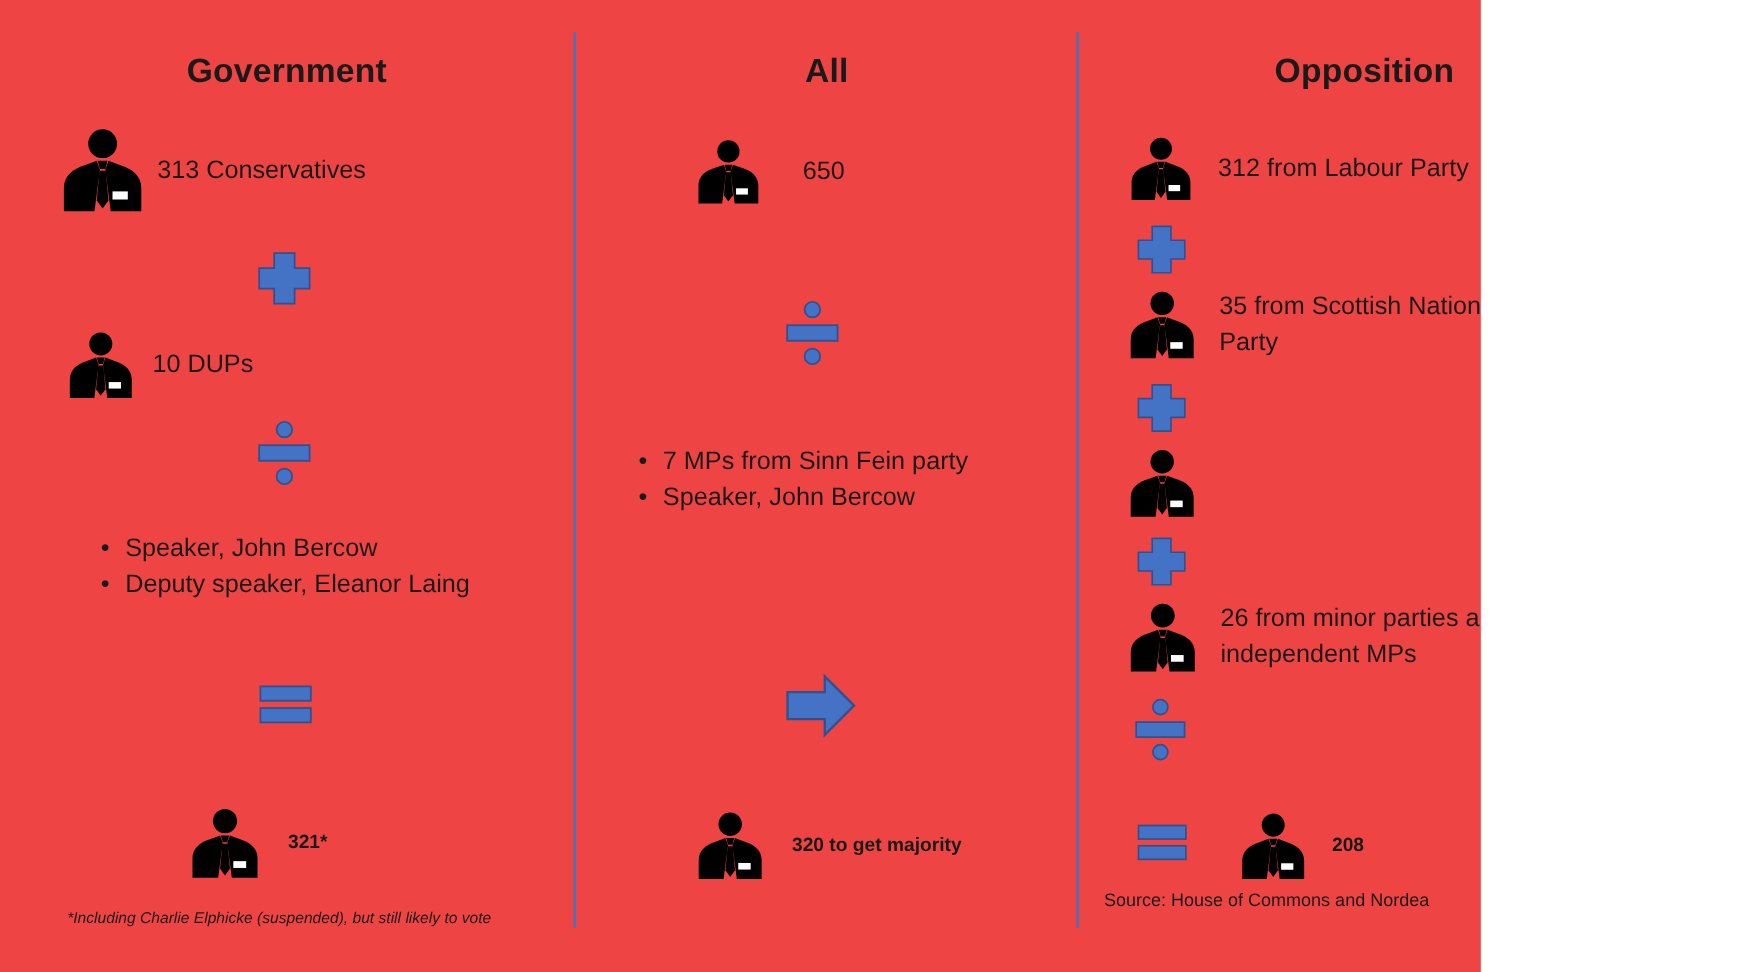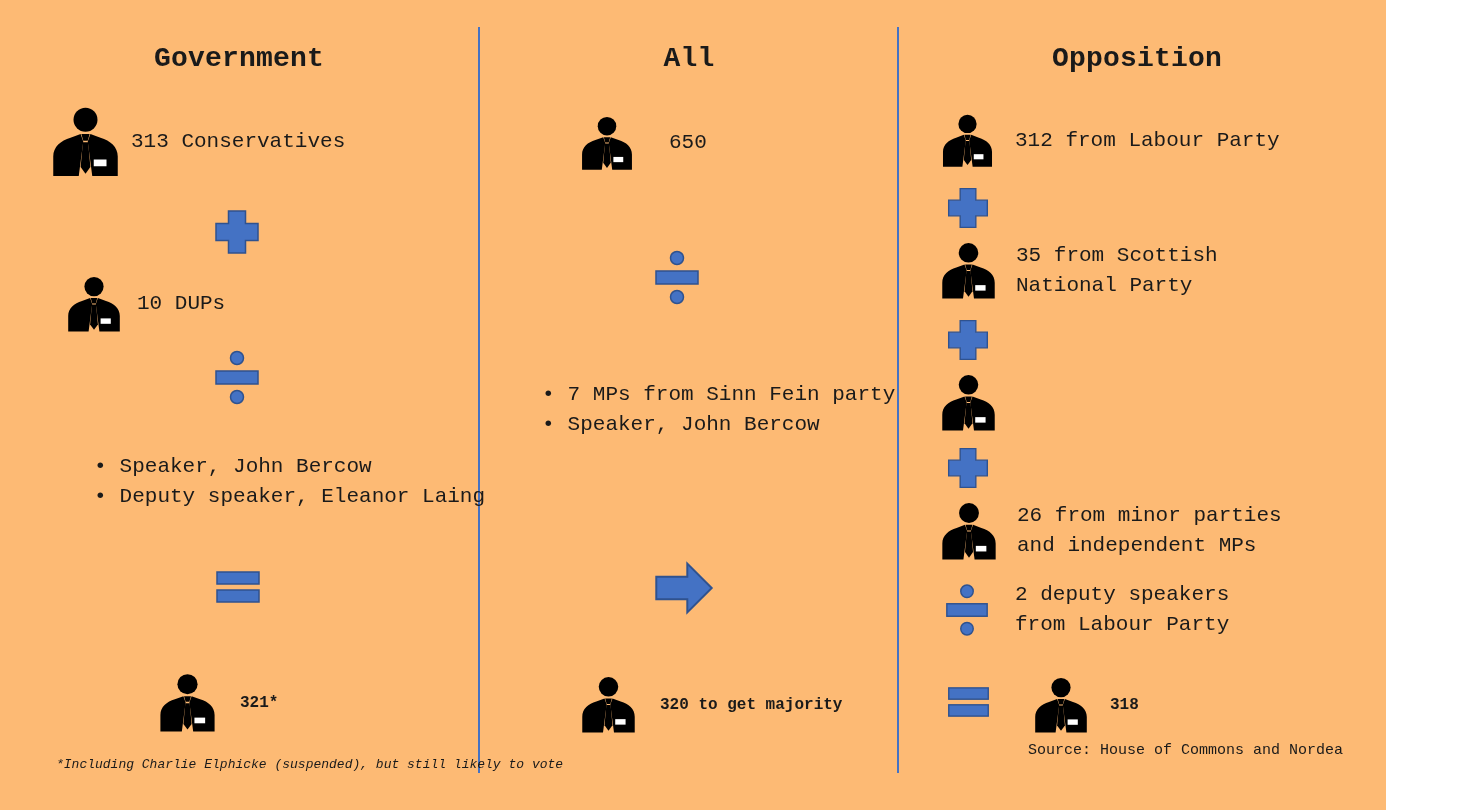--- a/index.html
+++ b/index.html
@@ -3,33 +3,33 @@
 <meta charset="utf-8">
 <style>
   :root{
     --accent:#4472C4;
     --accent-dark:#2F528F;
     --text:#1a1a1a;
     --icon-black:#000000;
   }
   html,body{margin:0;padding:0;background:#fff;}
   .canvas{
-    position:relative;width:1386px;height:810px;background:#fdba74;overflow:hidden;
-    font-family:Liberation Mono, monospace;color:var(--text);
+    position:relative;width:1234px;height:810px;background:#ef4444;overflow:hidden;
+    font-family:Liberation Sans, sans-serif;color:var(--text);
   }
   .divider{position:absolute;top:27px;width:2px;height:746px;background:var(--accent);}
   .col-title{position:absolute;top:20px;width:478px;text-align:center;font-size:28px;font-weight:bold;letter-spacing:.2px;}
   .row{position:absolute;display:flex;align-items:center;}
   .person{flex:none;color:var(--icon-black);display:block;}
   .label{font-size:21px;line-height:30px;white-space:nowrap;}
   .label.wrap{white-space:normal;}
   .label.bold{font-weight:bold;font-size:16px;}
   .op{position:absolute;fill:var(--accent);stroke:var(--accent-dark);stroke-width:3;}
   .op-inline{flex:none;fill:var(--accent);stroke:var(--accent-dark);stroke-width:3;}
-  ul.bullets{position:absolute;list-style:none;margin:16px;padding:0;font-size:21px;line-height:30px;}
+  ul.bullets{position:absolute;list-style:none;margin:6px;padding:0;font-size:21px;line-height:30px;}
   ul.bullets li{white-space:nowrap;}
   ul.bullets li::before{content:"\2022";margin-right:13px;}
   .footnote{position:absolute;font-style:italic;font-size:13px;white-space:nowrap;}
   .source{position:absolute;font-size:15px;white-space:nowrap;}
 </style>
 </head>
 <body>
 
 <svg width="0" height="0" style="position:absolute" aria-hidden="true">
   <defs>
@@ -71,21 +71,21 @@
       <svg class="person" width="75" height="75">
           <use href="#sym-person"></use>
         </svg>
       <span class="label" style="margin-left:8px">313 Conservatives</span>
     </div>
 
     <svg class="op" style="left:212px;top:206px" width="50" height="52">
         <use href="#sym-plus"></use>
       </svg>
 
-    <div class="row" style="left:64px;top:274px">
+    <div class="row" style="left:54px;top:274px">
       <svg class="person" width="60" height="60">
           <use href="#sym-person"></use>
         </svg>
       <span class="label" style="margin-left:13px">10 DUPs</span>
     </div>
 
     <svg class="op" style="left:212px;top:350px" width="50" height="55">
         <use href="#sym-divide"></use>
       </svg>
 
@@ -178,30 +178,29 @@
       <svg class="person" width="62" height="62">
           <use href="#sym-person"></use>
         </svg>
       <span class="label wrap" style="margin-left:17px;width:300px">26 from minor parties and independent MPs</span>
     </div>
 
     <div class="row" style="left:943px;top:580px">
       <svg class="op-inline" width="48" height="56">
           <use href="#sym-divide"></use>
         </svg>
-      <span class="label wrap" style="margin-left:24px;width:240px">2 deputy speakers from Labour Party</span>
     </div>
 
     <svg class="op" style="left:945px;top:683px" width="47" height="38">
         <use href="#sym-equals"></use>
       </svg>
 
     <div class="row" style="left:1031px;top:675px">
       <svg class="person" width="60" height="60">
           <use href="#sym-person"></use>
         </svg>
-      <span class="label bold" style="margin-left:19px">318</span>
+      <span class="label bold" style="margin-left:19px">208</span>
     </div>
 
     <div class="source" style="right:43px;top:742px">Source: House of Commons and Nordea</div>
   </section>
 
 </div>
 
 </body></html>

